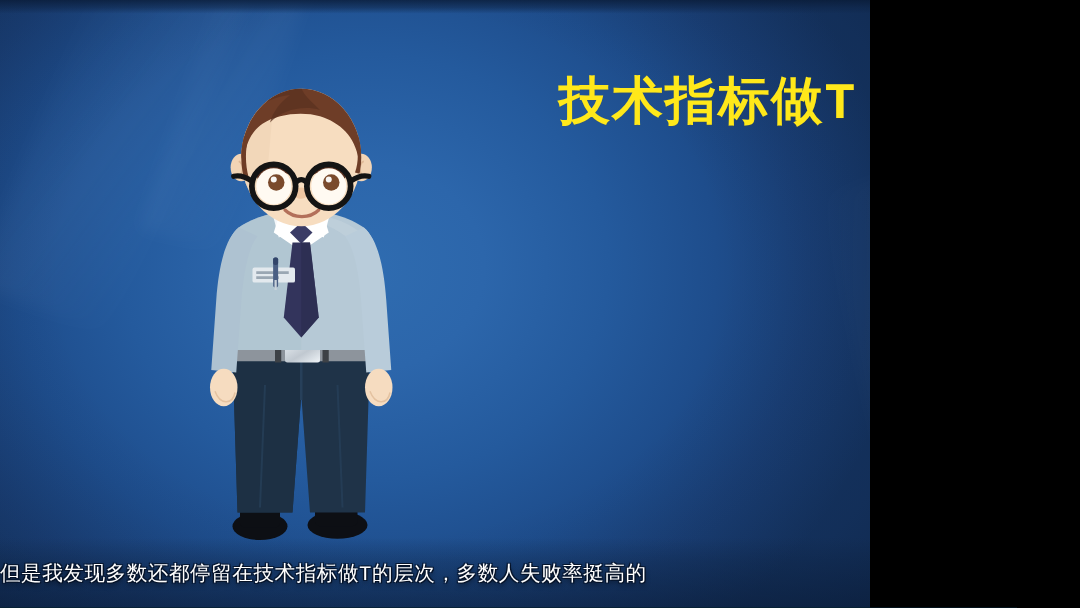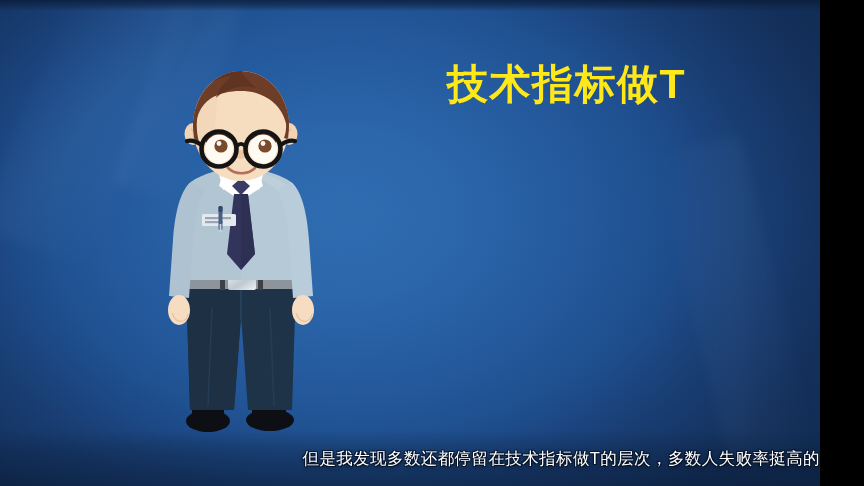--- a/index.html
+++ b/index.html
@@ -3,24 +3,24 @@
 <meta charset="utf-8">
 <title>Video Frame</title>
 <style>
   html, body {
     margin: 0;
     padding: 0;
     background: #000;
   }
   #stage {
     position: relative;
-    width: 820px;
+    width: 696px;
     height: 486px;
     overflow: hidden;
-    font-family: Liberation Sans, sans-serif;
+    font-family: Liberation Mono, monospace;
     background: #0c4a6e;
   }
 
   
   .bg-base {
     position: absolute;
     inset: 0;
     background:
       radial-gradient(ellipse 62% 78% at 42% 44%,
         #2f6cb0 0%,
@@ -79,21 +79,21 @@
     line-height: 1.12;
     white-space: nowrap;
     text-shadow: 0 1px 0 rgba(120,90,0,0.12);
   }
 
   
   .subtitle {
     position: absolute;
     left: 0; right: 0;
     top: 448px;
-    text-align: right;
+    text-align: left;
     font-size: 16.5px;
     color: #ffffff;
     letter-spacing: 0.4px;
     white-space: nowrap;
     text-shadow:
       1px 1px 0 rgba(6,18,38,0.95),
       -1px 1px 0 rgba(6,18,38,0.75),
       1px -1px 0 rgba(6,18,38,0.75),
       -1px -1px 0 rgba(6,18,38,0.75),
       0 2px 4px rgba(0,0,0,0.65);

